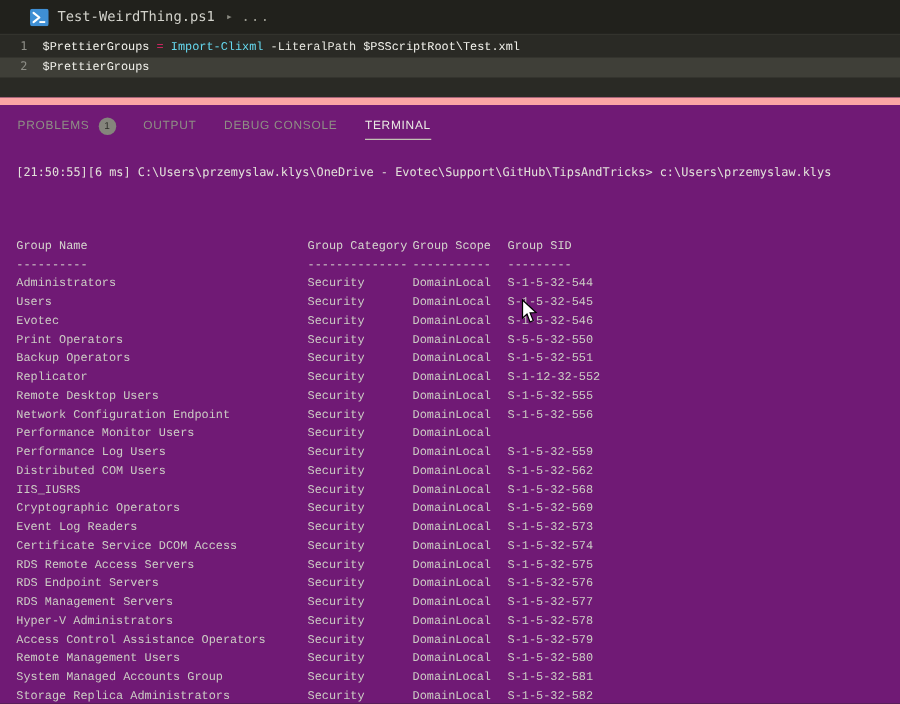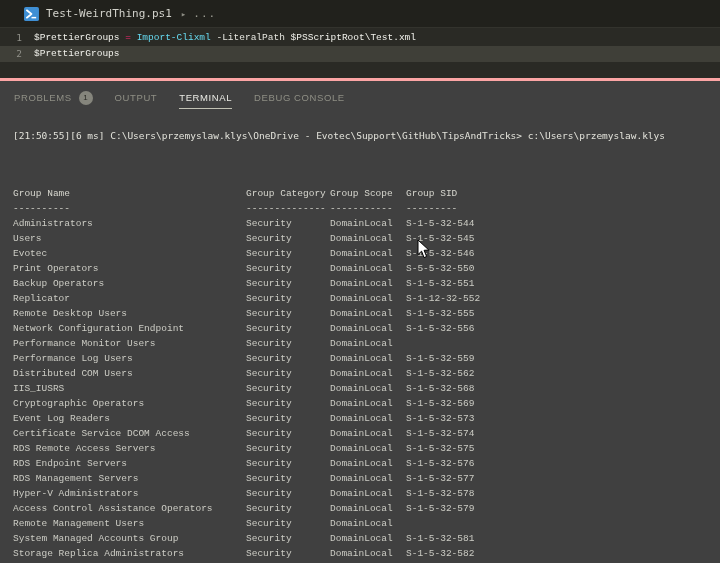--- a/index.html
+++ b/index.html
@@ -18,21 +18,21 @@
   .file-name { color:#d2d2cb; font-size:11px; }
   .crumb-sep { color:#8b8b82; font-size:9px; margin:0 7px 0 9px; }
   .crumb-more { color:#9a9a90; font-size:11px; letter-spacing:1px; }
   
   .editor { height:49px; padding-top:2px; }
   .ed-line { height:16px; line-height:16px; font-size:9.5px; white-space:pre; display:flex; }
   .ed-line.current { background:#3f3f38; }
   .gutter { width:34px; flex:0 0 auto; text-align:right; padding-right:12px; color:#8f8f88; }
   .code { white-space:pre;font-family:Liberation Mono, monospace; }
   
-  .panel { position:absolute; left:0; top:78px; right:0; bottom:0; background:#404040; border-top:3px solid #fca5a5; }
+  .panel { position:absolute; left:0; top:78px; right:0; bottom:0; background:#701a75; border-top:6px solid #fca5a5; }
   .panel-tabs { height:33px; display:flex; align-items:center; padding-left:14px;
     font-family:"Liberation Sans", sans-serif; font-size:9.5px; letter-spacing:0.6px; }
   .ptab { color:#8f8f85; margin-right:22px; display:flex; align-items:center; height:33px; cursor:default; position:relative; }
   .ptab.active { color:#eaeae4; }
   .ptab.active::after { content:""; position:absolute; left:0; right:0; bottom:5px; height:1px; background:#c2c2b4; }
   .badge { margin-left:7px; width:14px; height:14px; border-radius:50%; background:#85857c; color:#2b2b26;
     font-size:8px; display:flex; align-items:center; justify-content:center; letter-spacing:0; }
   
   .term { padding:14px 0 0 13px; font-size:9.5px; color:#ccccc4; overflow:hidden; height:451px; }
   .prompt { height:15px; line-height:15px; white-space:pre; color:#e2e2da; }
@@ -66,25 +66,25 @@
 
 <div class="panel">
   <div class="panel-tabs">
       <div class="ptab">
         <span>PROBLEMS</span>
         <span class="badge">1</span>
       </div>
       <div class="ptab">
         <span>OUTPUT</span>
       </div>
+      <div class="ptab">
+        <span>DEBUG CONSOLE</span>
+      </div>
       <div class="ptab active">
         <span>TERMINAL</span>
-      </div>
-      <div class="ptab">
-        <span>DEBUG CONSOLE</span>
       </div>
     </div>
   <div class="term">
     <div class="prompt">[21:50:55][6 ms] C:\Users\przemyslaw.klys\OneDrive - Evotec\Support\GitHub\TipsAndTricks&gt; c:\Users\przemyslaw.klys</div>
     <div class="gtable">
       <div class="trow thead"><span>Group Name</span><span>Group Category</span><span>Group Scope</span><span>Group SID</span></div>
       <div class="trow thead"><span>----------</span><span>--------------</span><span>-----------</span><span>---------</span></div>
       <div>
           <div class="trow"><span>Administrators</span><span>Security</span><span>DomainLocal</span><span>S-1-5-32-544</span></div>
           <div class="trow"><span>Users</span><span>Security</span><span>DomainLocal</span><span>S-1-5-32-545</span></div>
@@ -99,21 +99,21 @@
           <div class="trow"><span>Distributed COM Users</span><span>Security</span><span>DomainLocal</span><span>S-1-5-32-562</span></div>
           <div class="trow"><span>IIS_IUSRS</span><span>Security</span><span>DomainLocal</span><span>S-1-5-32-568</span></div>
           <div class="trow"><span>Cryptographic Operators</span><span>Security</span><span>DomainLocal</span><span>S-1-5-32-569</span></div>
           <div class="trow"><span>Event Log Readers</span><span>Security</span><span>DomainLocal</span><span>S-1-5-32-573</span></div>
           <div class="trow"><span>Certificate Service DCOM Access</span><span>Security</span><span>DomainLocal</span><span>S-1-5-32-574</span></div>
           <div class="trow"><span>RDS Remote Access Servers</span><span>Security</span><span>DomainLocal</span><span>S-1-5-32-575</span></div>
           <div class="trow"><span>RDS Endpoint Servers</span><span>Security</span><span>DomainLocal</span><span>S-1-5-32-576</span></div>
           <div class="trow"><span>RDS Management Servers</span><span>Security</span><span>DomainLocal</span><span>S-1-5-32-577</span></div>
           <div class="trow"><span>Hyper-V Administrators</span><span>Security</span><span>DomainLocal</span><span>S-1-5-32-578</span></div>
           <div class="trow"><span>Access Control Assistance Operators</span><span>Security</span><span>DomainLocal</span><span>S-1-5-32-579</span></div>
-          <div class="trow"><span>Remote Management Users</span><span>Security</span><span>DomainLocal</span></div>
+          <div class="trow"><span>Remote Management Users</span><span>Security</span><span>DomainLocal</span><span>S-1-5-32-580</span></div>
           <div class="trow"><span>System Managed Accounts Group</span><span>Security</span><span>DomainLocal</span><span>S-1-5-32-581</span></div>
           <div class="trow"><span>Storage Replica Administrators</span><span>Security</span><span>DomainLocal</span><span>S-1-5-32-582</span></div>
           <div class="trow"><span>Domain Computers</span><span>Security</span><span>Global</span><span>S-1-5-21-853615085-9870445320-2163509650-515</span></div>
         </div>
     </div>
   </div>
 </div>
 
 <svg class="mouse" viewBox="0 0 13 20">
   <path d="M1 1 L1 15.5 L4.6 12.2 L7 18.6 L9.6 17.5 L7.1 11.3 L11.8 11 Z" fill="#ffffff" stroke="#000000" stroke-width="1"></path>

